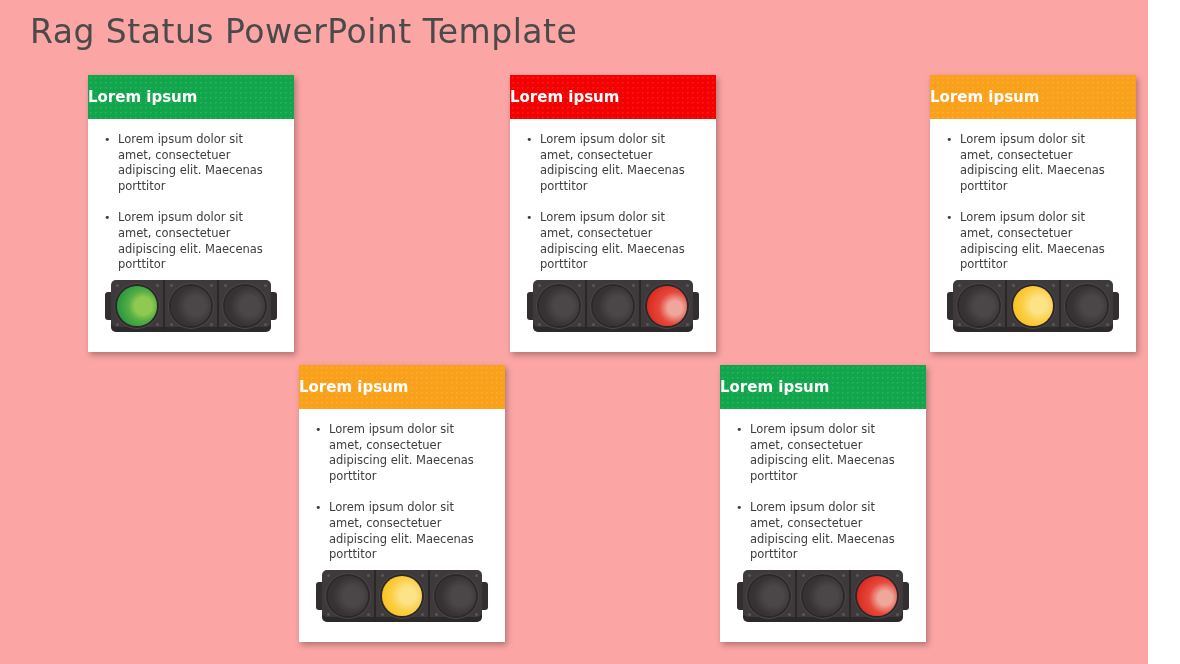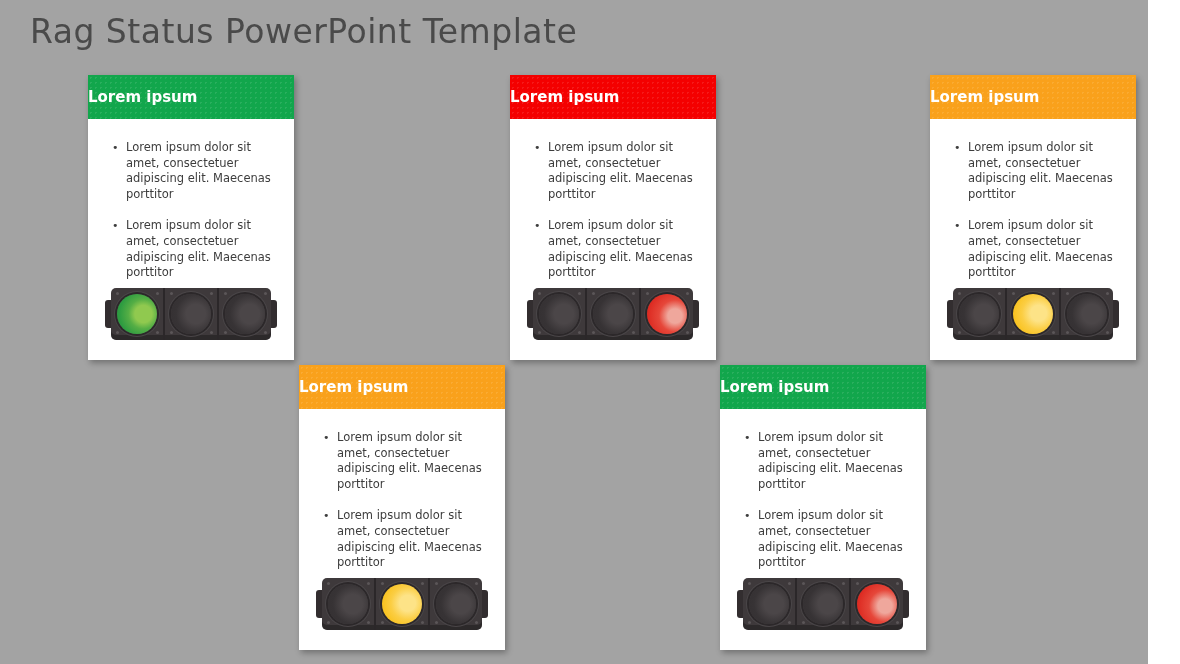--- a/index.html
+++ b/index.html
@@ -1,19 +1,19 @@
 <!DOCTYPE html>
 <html><head>
 <meta charset="utf-8">
 <style>
   html,body{margin:0;padding:0;}
   .page{
     position:relative;
     width:1148px;height:664px;
-    background:#a3a3a3;
+    background:#fca5a5;
     font-family:"DejaVu Sans","Liberation Sans",sans-serif;
     overflow:hidden;
   }
   .page-title{
     position:absolute;left:30px;top:12px;margin:0;
     font-size:33px;font-weight:400;letter-spacing:0.5px;
     color:#4A4A4A;
   }
   
   .card{
@@ -32,21 +32,21 @@
     color:#FFFFFF;font-weight:bold;font-size:15px;
     background-image:radial-gradient(rgba(255,255,255,0.10) 1px, rgba(255,255,255,0) 1px);
     background-size:5px 5px;
   }
   .status-green  .card-header{background-color:#12A64C;}
   .status-red    .card-header{background-color:#F40000;}
   .status-orange .card-header{background-color:#F9A11B;}
 
   .card-body{position:relative;height:233px;background:#FFFFFF;}
 
-  .bullets{margin:8px;padding:13px 14px 0 14px;list-style:none;}
+  .bullets{margin:0;padding:13px 14px 0 14px;list-style:none;}
   .bullets li{
     position:relative;padding-left:16px;width:162px;
     font-size:11.5px;line-height:15.6px;color:#3D3D3D;
     margin-bottom:16px;
   }
   .bullets li::before{
     content:"\2022";
     position:absolute;left:2px;top:0;
     font-size:11px;color:#3D3D3D;
   }

